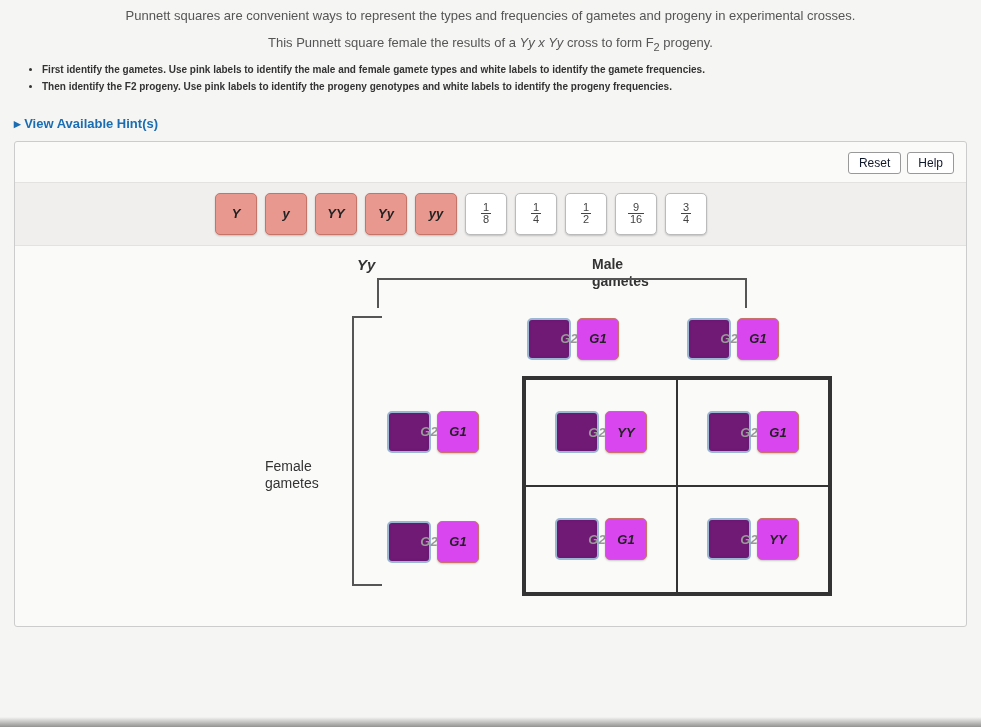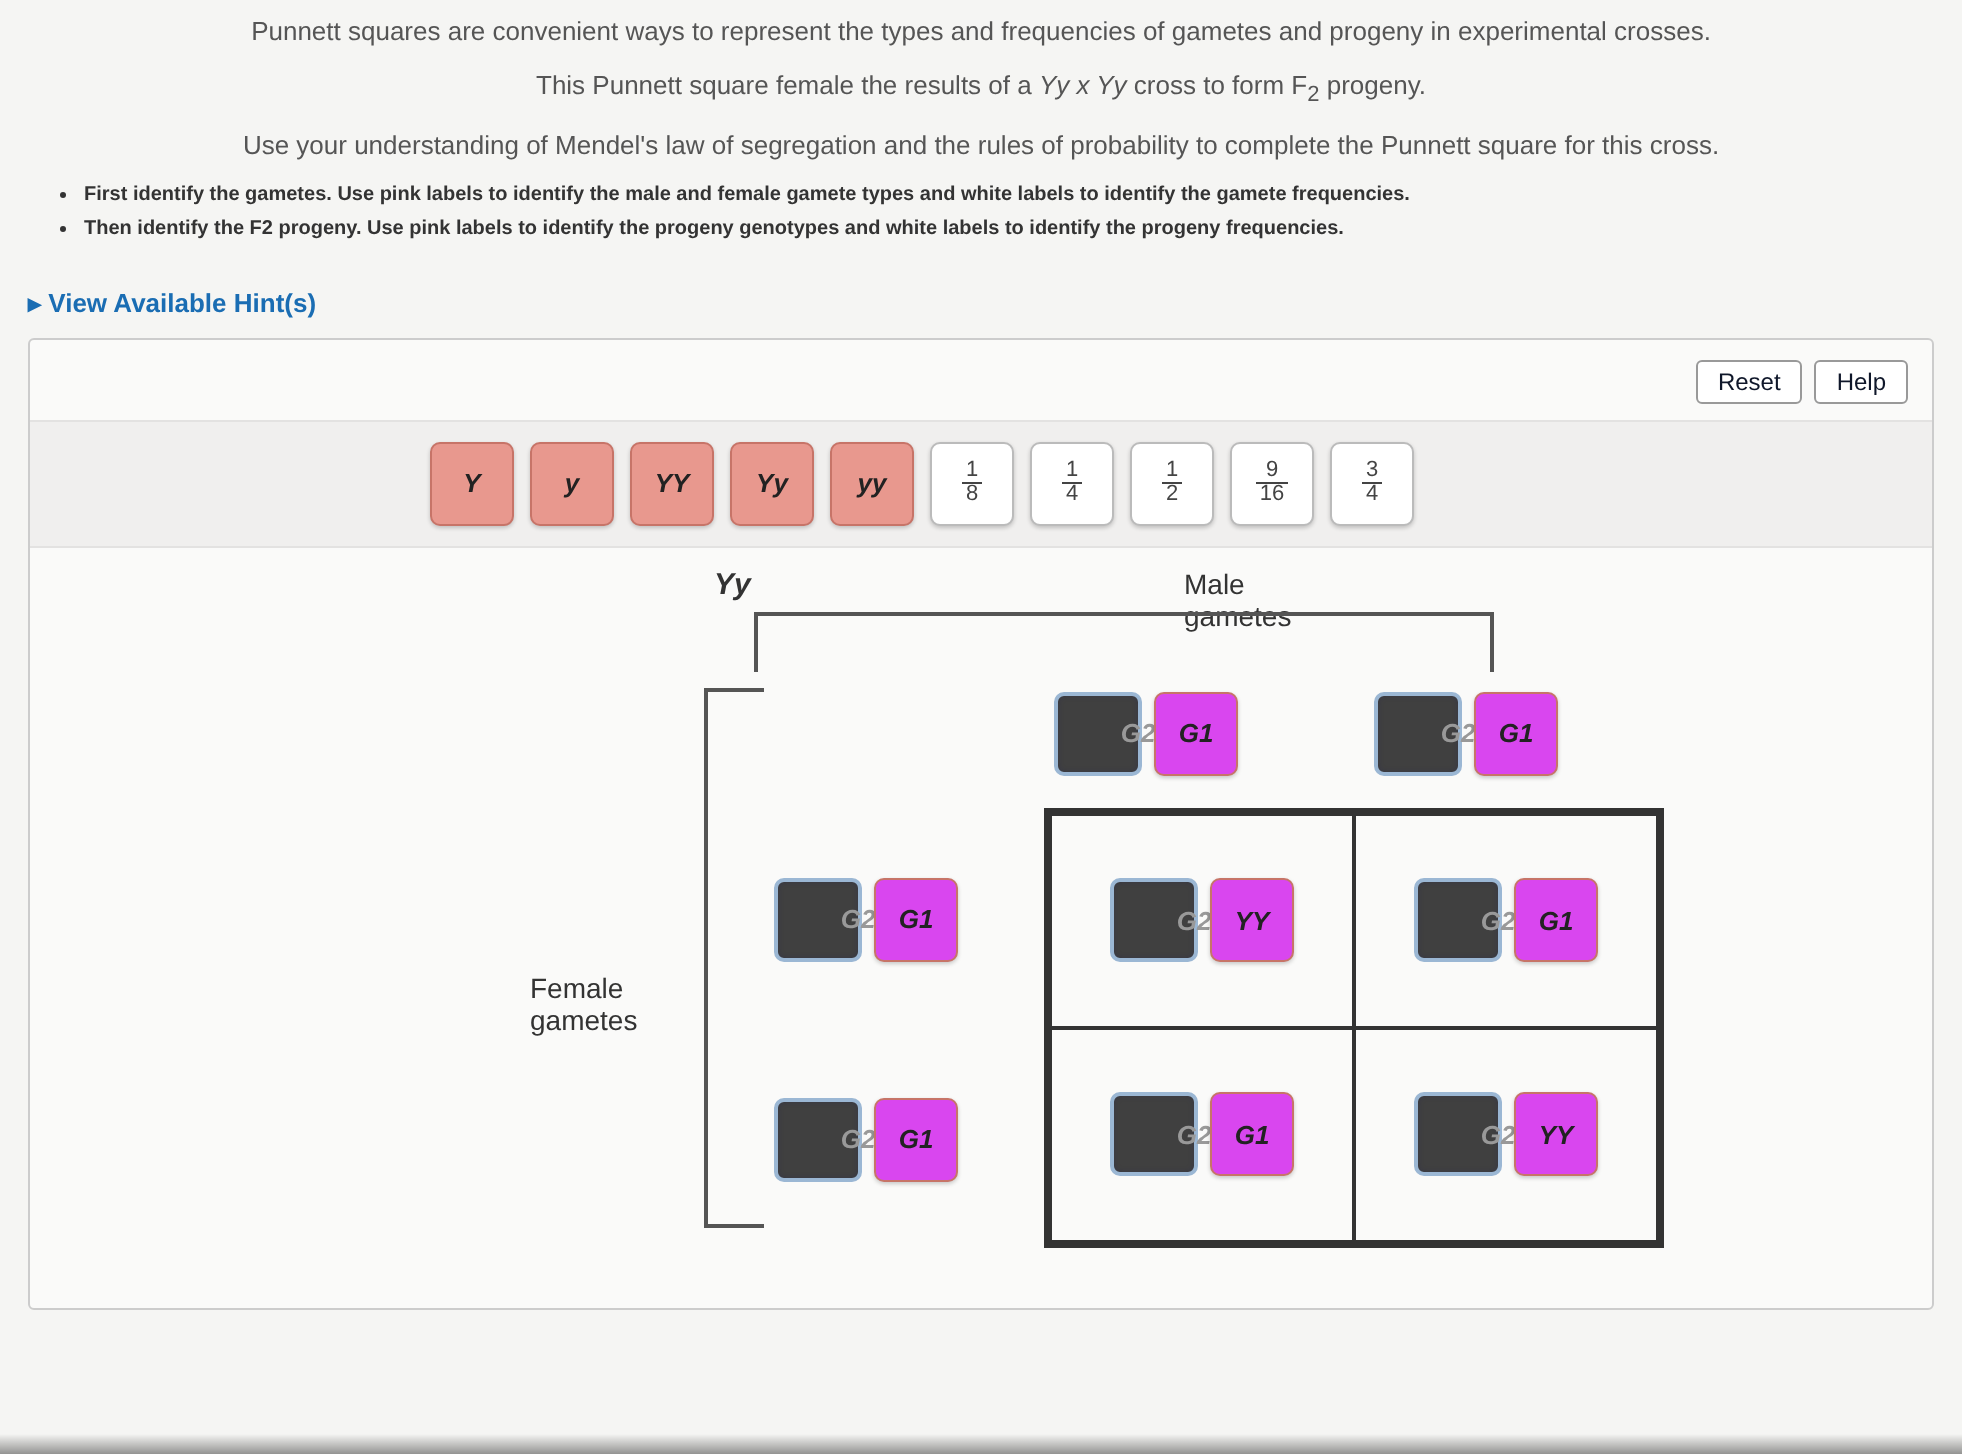--- a/index.html
+++ b/index.html
@@ -48,21 +48,21 @@
     color: #444;
   }
   .tile.pink { background: #e8988e; border: 1px solid #c77468; color: #222; }
   .tile.white { background: #fff; border: 1px solid #bbb; }
   .frac { font-style: normal; font-weight: normal; font-size: 11px; line-height: 1; text-align: center; }
   .frac .num { border-bottom: 1px solid #444; display: block; padding: 0 2px; }
   .frac .den { display: block; padding: 0 2px; }
 
   .punnett-area { position: relative; height: 370px; margin-top: 6px; }
   .label-yy { position: absolute; left: 330px; top: 0; font-style: italic; font-weight: bold; font-size: 15px; }
-  .label-male { position: absolute; left: 565px; top: 0; font-size: 14px; line-height: 1.2; }
+  .label-male { position: absolute; left: 565px; top: 0; font-size: 14px; line-height: 1.2; font-weight: bold; }
   .label-female { position: absolute; left: 238px; top: 202px; font-size: 14px; line-height: 1.2; }
 
   .bracket-top { position: absolute; left: 350px; top: 22px; width: 370px; height: 30px; border-left: 2px solid #555; border-top: 2px solid #555; border-right: 2px solid #555;}
   .bracket-left { position: absolute; left: 325px; top: 60px; width: 30px; height: 270px; border-left: 2px solid #555; border-top: 2px solid #555; border-bottom: 2px solid #555;}
 
   .grid-outer {
     position: absolute;
     left: 495px; top: 120px;
     width: 310px; height: 220px;
     border: 3px solid #333;
@@ -70,42 +70,41 @@
     grid-template-columns: 1fr 1fr;
     grid-template-rows: 1fr 1fr;
   }
   .grid-outer > div { border: 1px solid #333; display: flex; align-items: center; justify-content: center; gap: 6px; }
 
   .drop {
     width: 42px; height: 42px; border-radius: 5px;
     display: flex; align-items: center; justify-content: center;
     font-size: 13px; font-weight: bold; font-style: italic;
   }
-  .drop.white-slot { background: #404040; border: 2px solid #9bb7d4; color: #999; box-shadow: inset 0 0 3px rgba(0,0,100,0.15); padding-left: 40px;}
+  .drop.white-slot { background: #701a75; border: 2px solid #9bb7d4; color: #999; box-shadow: inset 0 0 3px rgba(0,0,100,0.15); padding-left: 40px;}
   .drop.pink-tile { background: #d946ef; border: 1px solid #c77468; color: #222; box-shadow: 0 1px 2px rgba(0,0,0,0.2);}
 
   .pair { position: absolute; display: flex; gap: 6px; }
   .pair.male-left { left: 500px; top: 62px; }
   .pair.male-right { left: 660px; top: 62px; }
   .pair.fem-top { left: 360px; top: 155px; }
   .pair.fem-bot { left: 360px; top: 265px; }
 
   .bottom-shadow { position: absolute; left:0; right:0; bottom:0; height:10px; background: linear-gradient(to bottom, rgba(0,0,0,0), rgba(0,0,0,0.4)); }
 </style>
 </head>
 <body>
 
 
 
 <div class="intro">
   <p>Punnett squares are convenient ways to represent the types and frequencies of gametes and progeny in experimental crosses.</p>
   <p>
     <span>This Punnett square female the results of a </span><i>Yy x Yy</i><span> cross to form F</span><span class="sub">2</span><span> progeny.</span>
   </p>
-  <p>Use your understanding of Mendel's law of segregation and the rules of probability to complete the Punnett square for this cross.</p>
 </div>
 
 <ul class="bullets">
   <li>First identify the gametes. Use pink labels to identify the male and female gamete types and white labels to identify the gamete frequencies.</li>
   <li><span>Then identify the F</span><span class="sub">2</span><span> progeny. Use pink labels to identify the progeny genotypes and white labels to identify the progeny frequencies.</span></li>
 </ul>
 
 <span class="hint-toggle">View Available Hint(s)</span>
 
 <div class="panel">

